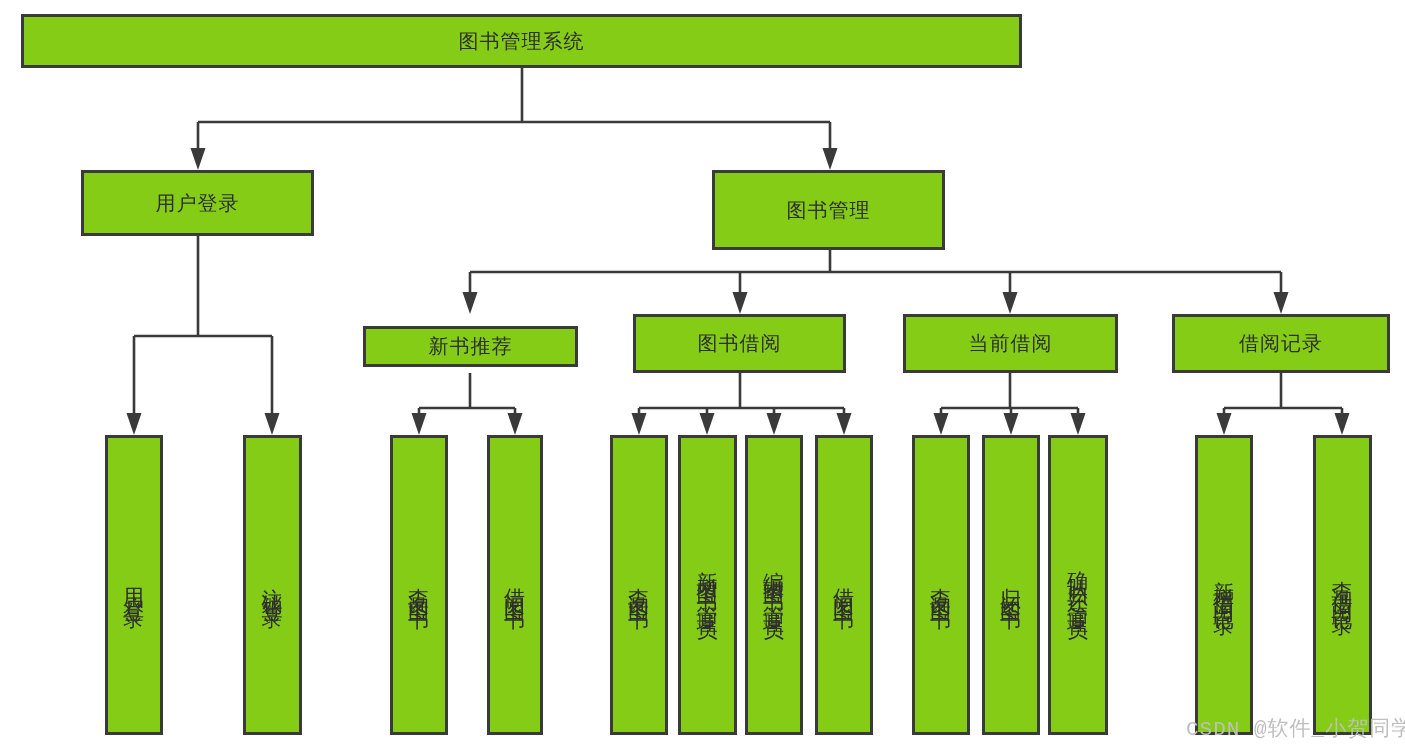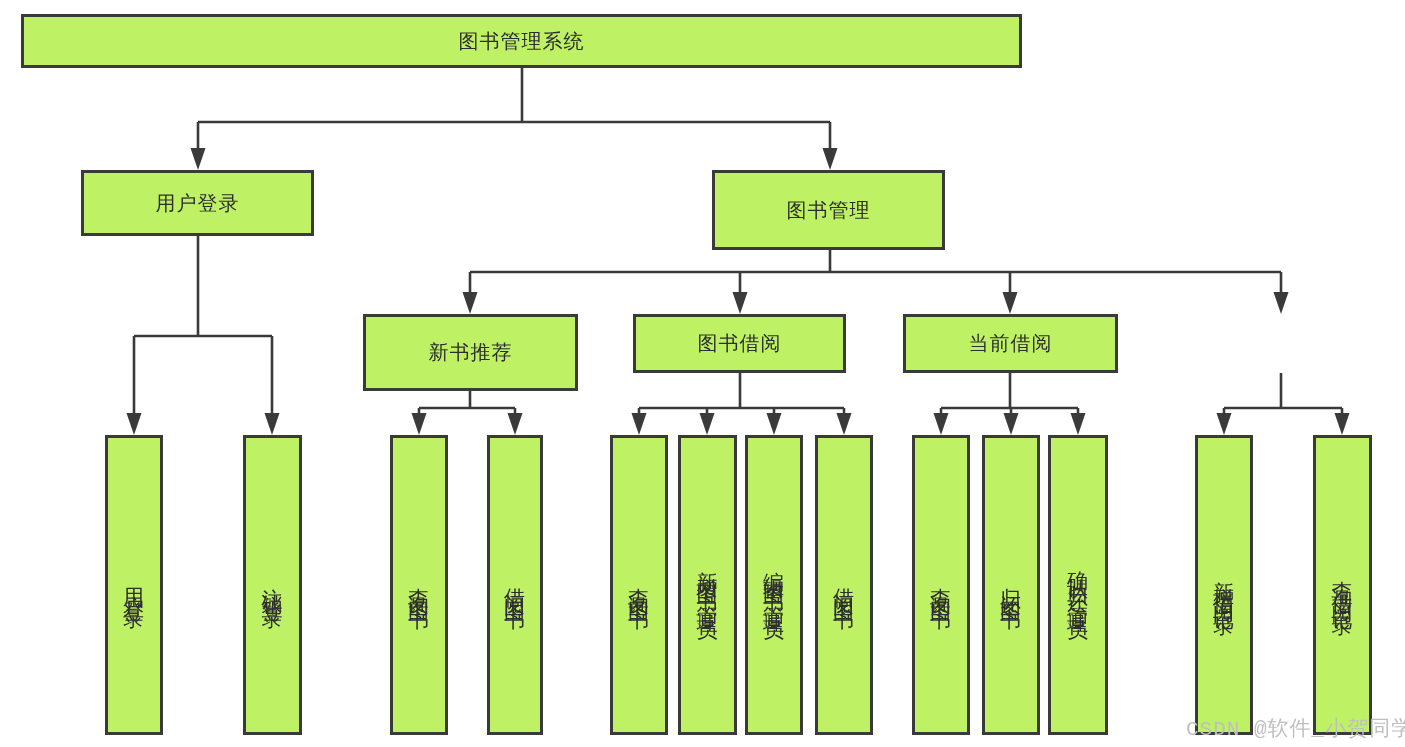--- a/index.html
+++ b/index.html
@@ -19,21 +19,21 @@
   .connectors{
     position:absolute;
     left:0;top:0;
     width:1405px;height:747px;
     z-index:1;
   }
   .node{
     position:absolute;
     box-sizing:border-box;
     border:3px solid var(--line);
-    background:#bef264;
+    background:#84cc16;
     display:flex;
     align-items:center;
     justify-content:center;
     z-index:2;
     color:var(--text);
   }
   .node.h{ font-size:20px; letter-spacing:1px; }
   .node.v{ font-size:21px; }
   .vtext{
     writing-mode:vertical-rl;
@@ -127,28 +127,31 @@
     <span>图书管理系统</span>
   </div>
 
   <div class="node h" style="left:81px;top:170px;width:233px;height:66px;">
     <span>用户登录</span>
   </div>
   <div class="node h" style="left:712px;top:170px;width:233px;height:80px;">
     <span>图书管理</span>
   </div>
 
-  <div class="node h" style="left:363px;top:314px;width:215px;height:77px;align-items:center;">
+  <div class="node h" style="left:363px;top:326px;width:215px;height:41px;align-items:center;">
     <span>新书推荐</span>
   </div>
   <div class="node h" style="left:633px;top:314px;width:213px;height:59px;align-items:center;">
     <span>图书借阅</span>
   </div>
   <div class="node h" style="left:903px;top:314px;width:215px;height:59px;">
     <span>当前借阅</span>
+  </div>
+  <div class="node h" style="left:1172px;top:314px;width:218px;height:59px;">
+    <span>借阅记录</span>
   </div>
 
   <div class="node v" style="left:105px;top:435px;width:58px;height:300px;">
     <span class="vtext">用户登录</span>
   </div>
   <div class="node v" style="left:243px;top:435px;width:59px;height:300px;">
     <span class="vtext">注销登录</span>
   </div>
 
   <div class="node v" style="left:390px;top:435px;width:58px;height:300px;">

